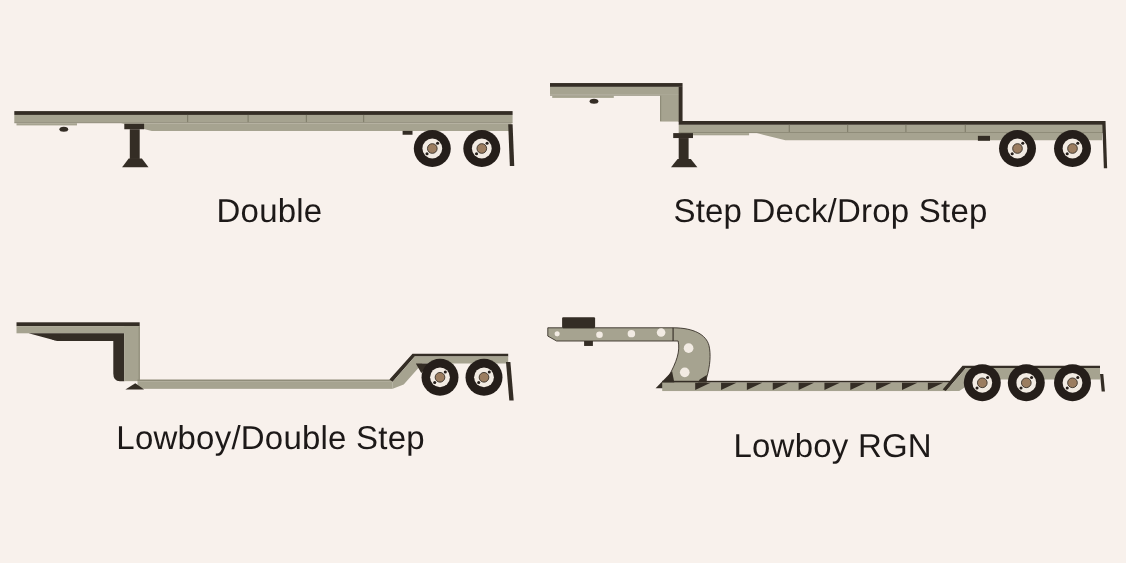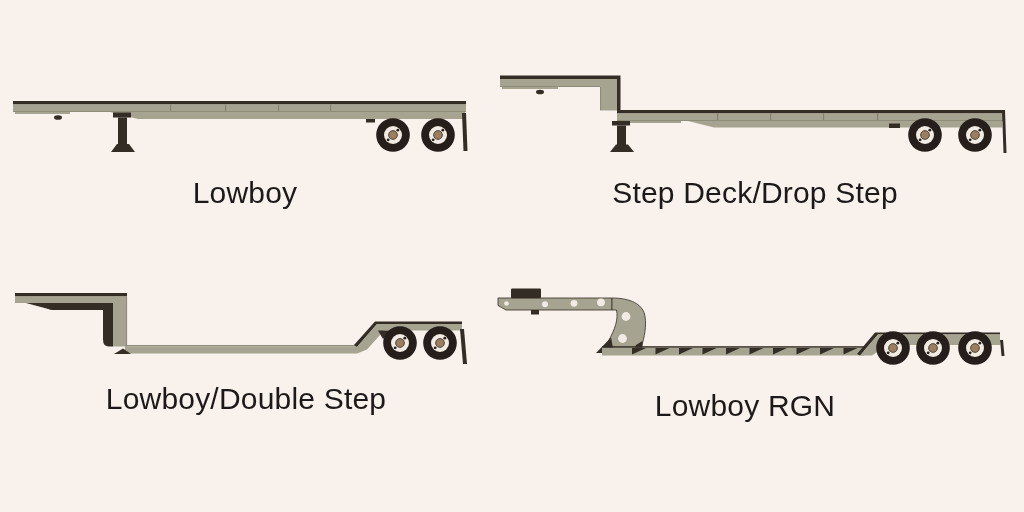--- a/index.html
+++ b/index.html
@@ -57,21 +57,21 @@
         <rect x="108" y="21.5" width="9" height="27" class="f-dark"></rect>
         <polygon points="101,56 125,56 119,48 107,48" class="f-dark"></polygon>
       </g>
       <rect x="356" y="23" width="9" height="3.5" class="f-dark"></rect>
       <g>
         <use href="#wheel" x="383" y="39"></use>
         <use href="#wheel" x="428" y="39"></use>
       </g>
       <polygon points="452,17 456,17 457.5,55 453.5,55" class="f-dark"></polygon>
     </svg>
-    <figcaption class="caption" style="left:0;top:176px;width:490px">Lowboy</figcaption>
+    <figcaption class="caption" style="left:0;top:176px;width:490px">Double</figcaption>
   </figure>
 
   <figure>
     <svg class="trailer-svg" style="left:498px;top:70px" width="510" height="86" viewBox="0 0 510 86">
       <g>
         <rect x="2" y="5.5" width="120.5" height="3.5" class="f-dark"></rect>
         <rect x="2" y="9" width="118" height="7" class="f-body"></rect>
         <rect x="2" y="16" width="118" height="1" class="f-shade"></rect>
         <rect x="4" y="17" width="56" height="2" class="f-body"></rect>
       </g>
@@ -172,16 +172,16 @@
         <polygon points="362,72 380,50.5 505,50.5 505,52.5 383,52.5 365,73.5" class="f-dark"></polygon>
         <polygon points="365,73.5 383,52.5 505,52.5 505,63 393,63 377,73.5" class="f-body"></polygon>
       </g>
       <g>
         <use href="#wheel" x="398" y="66"></use>
         <use href="#wheel" x="438" y="66"></use>
         <use href="#wheel" x="480" y="66"></use>
       </g>
       <polygon points="505,58 508,58 509.5,74 506.5,74" class="f-dark"></polygon>
     </svg>
-    <figcaption class="caption" style="left:500px;top:389px;width:490px">Lowboy RGN</figcaption>
+    <figcaption class="caption" style="left:512px;top:389px;width:490px">Lowboy RGN</figcaption>
   </figure>
 
 </div>
 
 </body></html>

